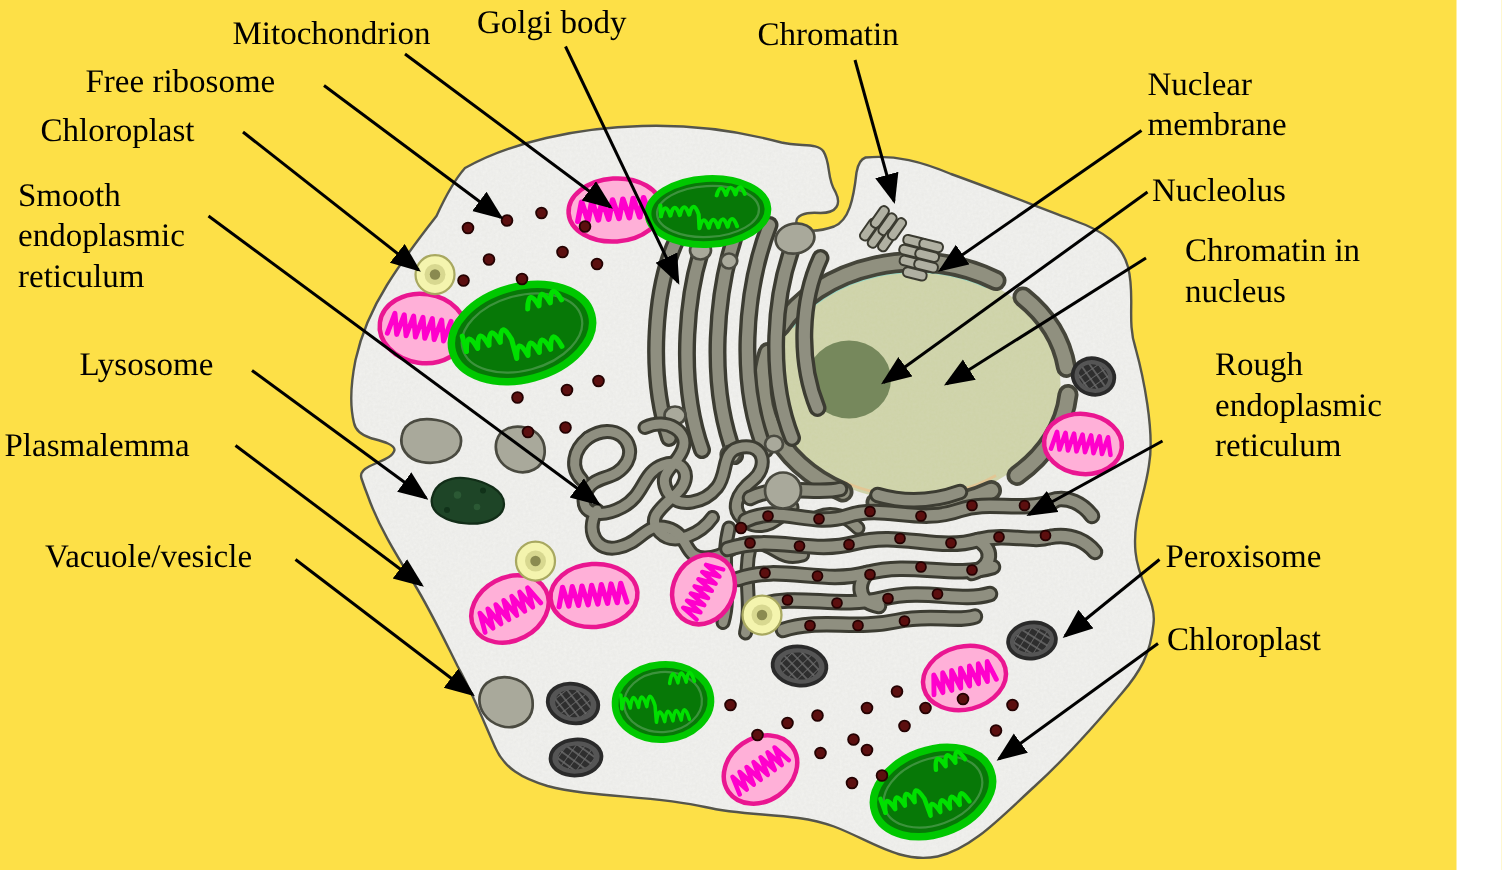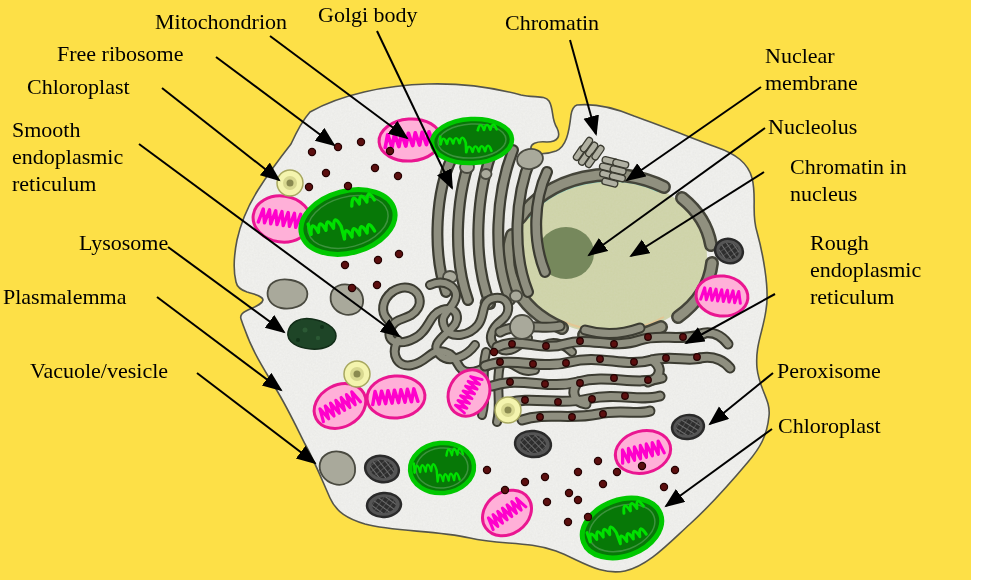--- a/index.html
+++ b/index.html
@@ -413,21 +413,21 @@
 
 <div id="label-layer">
       <div class="label" style="left: 155px; top: 8px;">Mitochondrion</div>
       <div class="label" style="left: 318px; top: 1px; text-align: right;">Golgi body</div>
       <div class="label" style="left: 505px; top: 9px;">Chromatin</div>
       <div class="label" style="left: 57px; top: 40px;">Free ribosome</div>
       <div class="label" style="left: 27px; top: 73px;">Chloroplast</div>
       <div class="label" style="left: 12px; top: 116px;">Smooth
 endoplasmic
 reticulum</div>
-      <div class="label" style="left: 53px; top: 229px; margin-left: 26px;">Lysosome</div>
+      <div class="label" style="left: 53px; top: 229px;">Lysosome</div>
       <div class="label" style="left: 3px; top: 283px;">Plasmalemma</div>
       <div class="label" style="left: 30px; top: 357px;">Vacuole/vesicle</div>
       <div class="label" style="left: 765px; top: 42px;">Nuclear
 membrane</div>
       <div class="label" style="left: 768px; top: 113px;">Nucleolus</div>
       <div class="label" style="left: 768px; top: 153px; margin-left: 22px;">Chromatin in
 nucleus</div>
       <div class="label" style="left: 810px; top: 229px;">Rough
 endoplasmic
 reticulum</div>

